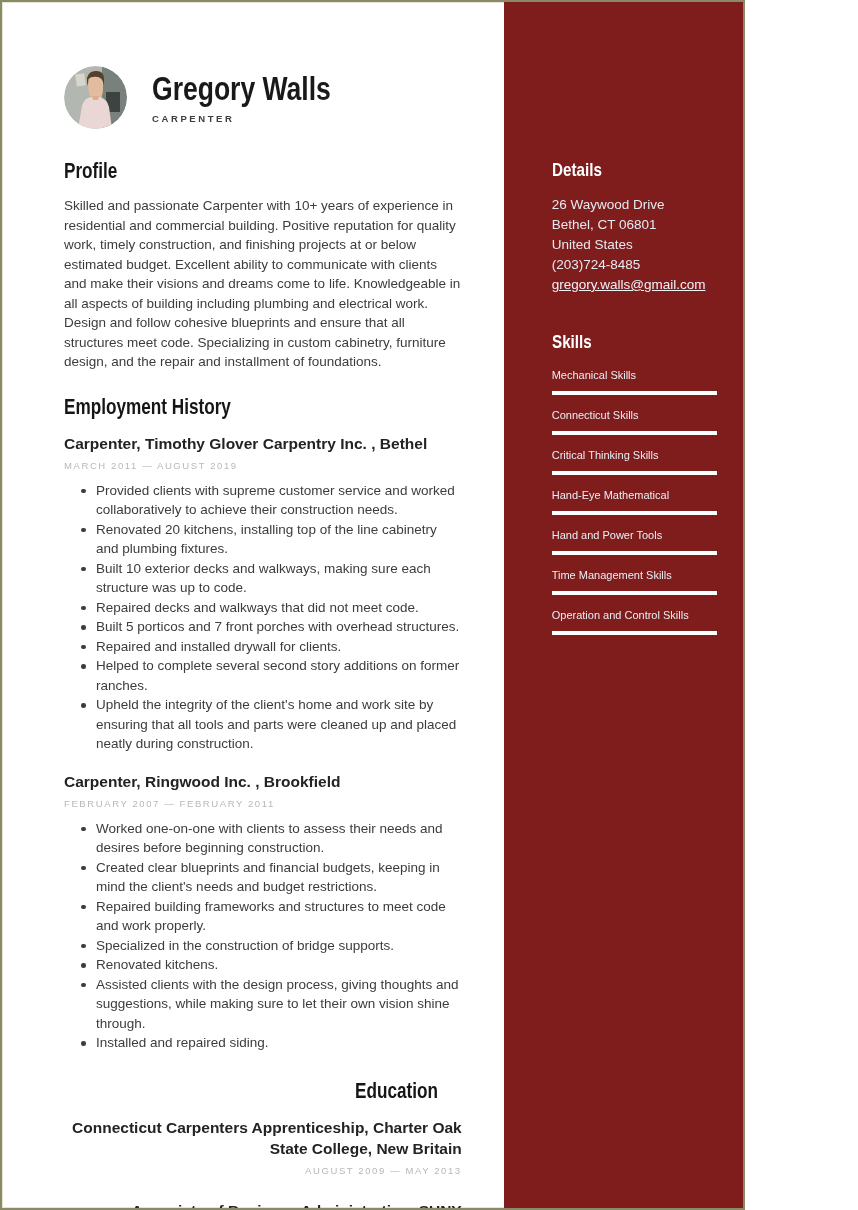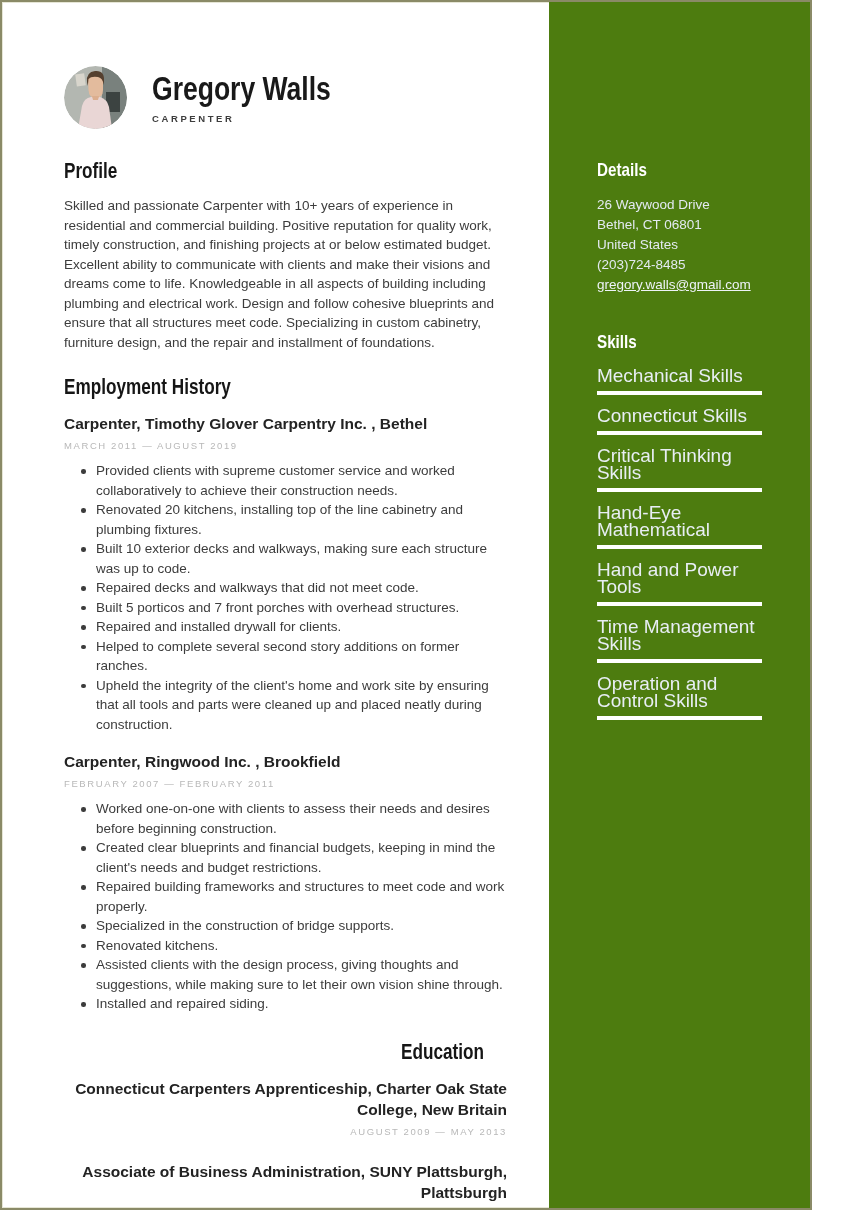--- a/index.html
+++ b/index.html
@@ -3,21 +3,21 @@
 <meta charset="utf-8">
 <style>
   * { margin: 0; padding: 0; box-sizing: border-box; }
   html, body { background: #fff; }
   body {
     width: 858px; height: 1210px;
     font-family: "Liberation Sans", sans-serif;
     position: relative;
   }
   .page {
-    width: 812px; height: 1210px;
+    width: 745px; height: 1210px;
     border: 2px solid #8a8a67;
     box-shadow: inset 0 0 0 1px #e6e6d6;
     display: flex;
     background: #ffffff;
     overflow: hidden;
   }
   
   .main {
     width: 578px;
     padding: 64px 42px 0 62px;
@@ -101,21 +101,21 @@
     border-radius: 50%;
     background: #3c3c3c;
   }
   section.employment { margin-bottom: 26px; }
   section.education .edu-item { margin-bottom: 24px; }
   section.education { margin-bottom: 18px; text-align: right; }
   section.references { margin-top: 26px; }
   
   .sidebar {
     width: 276px;
-    background: #4d7c0f;
+    background: #7f1d1d;
     color: #ffffff;
     padding: 158px 0 0 48px;
   }
   h2.side-heading {
     font-size: 19px;
     font-weight: 700;
     color: #ffffff;
     line-height: 1.1;
     margin-bottom: 14px;
   }
@@ -134,21 +134,21 @@
     display: inline-block;
     font-size: 13.5px;
     line-height: 20px;
     color: #eef3f8;
     text-decoration: underline;
     cursor: pointer;
   }
   .skills-block { margin-top: 37px; }
   .skill-item { width: 165px; margin-bottom: 12px; }
   .skill-label {
-    font-size: 19px;
+    font-size: 11px;
     color: #e8eef4;
     line-height: 17px;
     margin-bottom: 7px;
   }
   .skill-bar-track {
     width: 165px; height: 4px;
     background: rgba(255,255,255,0.12);
   }
   .skill-bar-fill {
     height: 4px;

